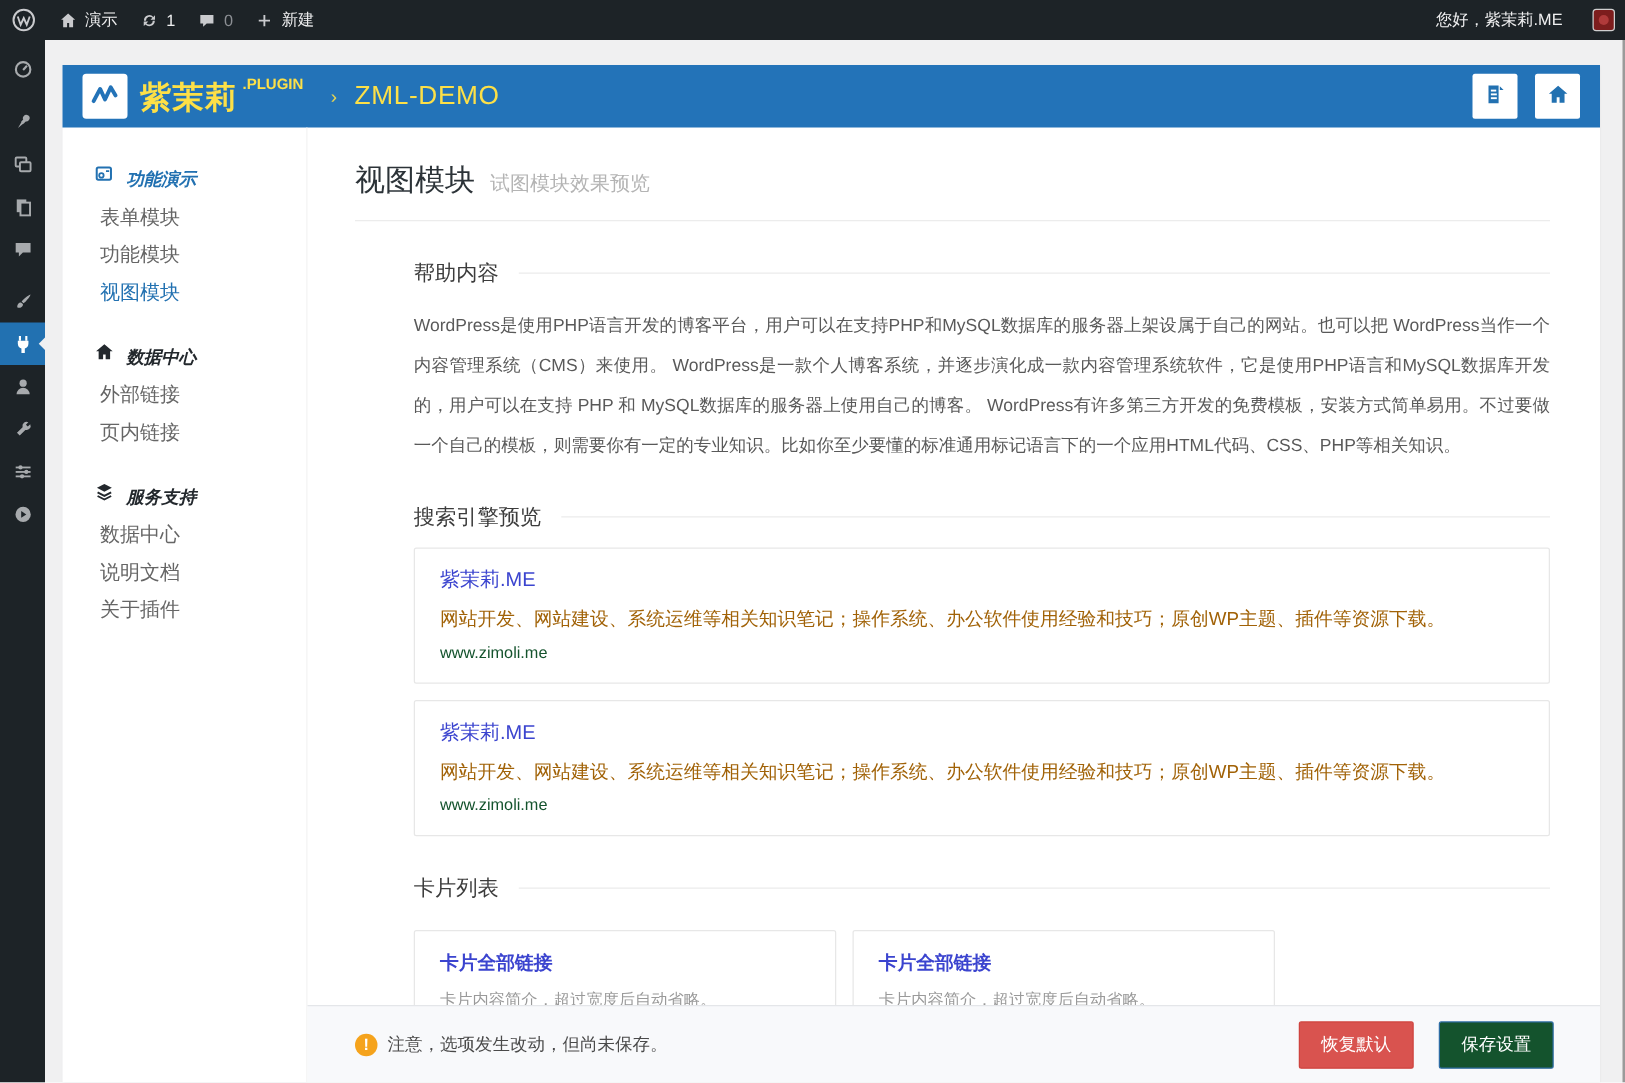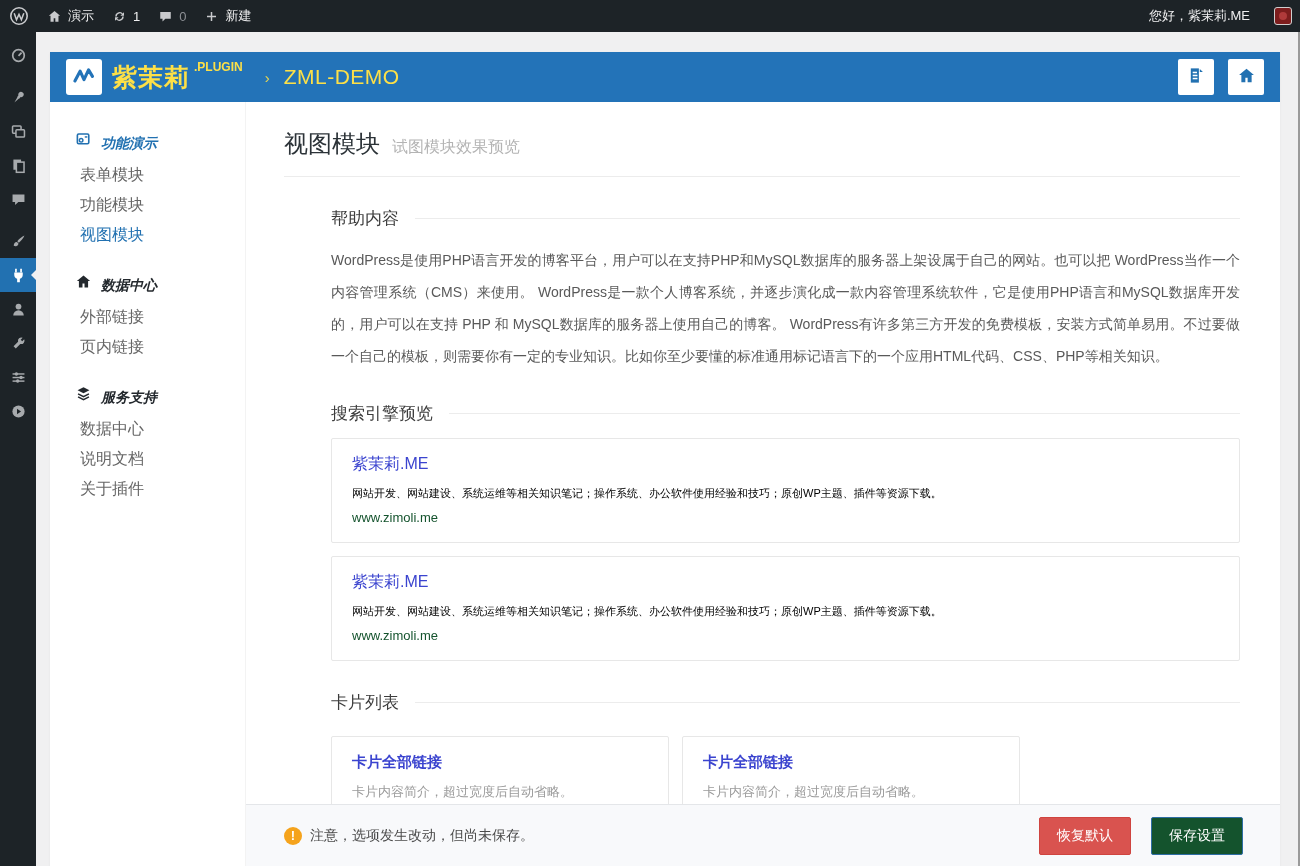--- a/index.html
+++ b/index.html
@@ -75,21 +75,21 @@
   .page-subtitle { font-size:16px; color:#b4b4b4; }
   .section { margin-left:47px; }
   .section-headrow { display:flex; align-items:center; margin-top:30px;text-align:right; }
   .section-heading { font-size:17px; color:#3c3c3c; white-space:nowrap; }
   .section-rule { flex:1; height:1px; background:#ececec; margin-left:16px; }
   .help-text { margin-top:14px; font-size:14px; color:#595959; line-height:32px; text-align:justify; }
   
   .result-card { border:1px solid #e7e7e7; border-radius:2px; padding:15px 20px 17px; margin-top:13px; background:#fff; }
   .result-card:first-of-type { margin-top:22px; }
   .result-title { font-size:16px; color:#3b44cf; cursor:pointer; }
-  .result-desc { font-size:11px; color:#000000; margin-top:11px; }
+  .result-desc { font-size:15px; color:#a16207; margin-top:11px; }
   .result-url { font-size:13px; color:#14532d; margin-top:9px; }
   
   .cards-row { display:flex; gap:13px; margin-top:22px; }
   .mini-card { width:338px; border:1px solid #e7e7e7; border-radius:2px; padding:16px 20px 18px; background:#fff; }
   .mini-title { font-size:15px; font-weight:bold; color:#3b44cf; cursor:pointer; }
   .mini-desc { font-size:13px; color:#9a9a9a; margin-top:11px; }
   
   .footerbar {
     flex:0 0 62px; background:#f8f9fb; border-top:1px solid #e4e6e9;
     display:flex; align-items:center; padding:0 37px 0 38px;

